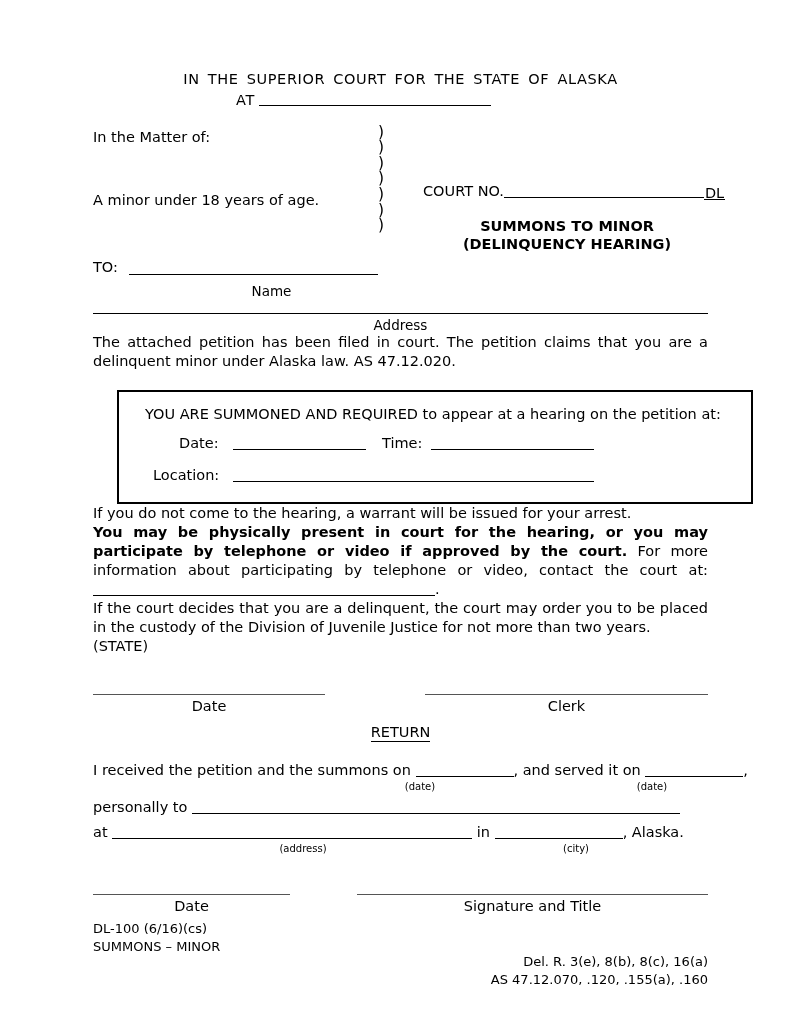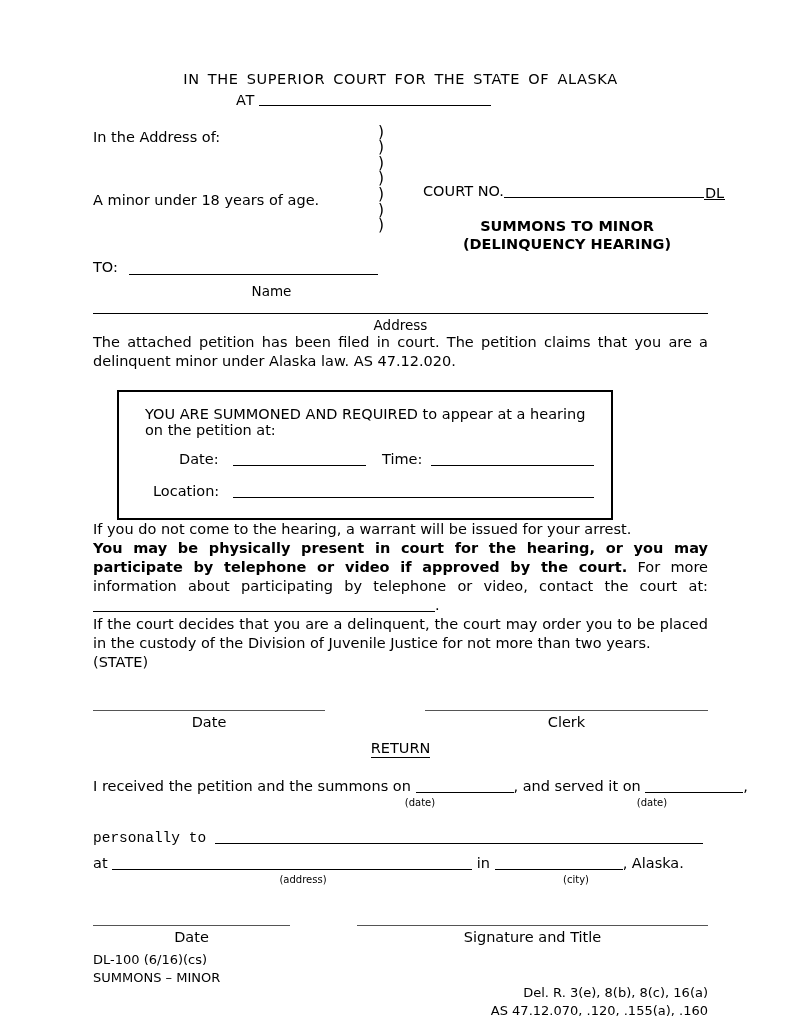--- a/index.html
+++ b/index.html
@@ -165,21 +165,21 @@
     border-bottom: 1.5px solid #000;
     height: 13px;
     vertical-align: -2px;
   }
   .b-contact { width: 342px; }
 
   
   .summon-box {
     margin-top: 19px;
     margin-left: 24px;
-    width: 496px;
+    width: 636px;
     border: 2.2px solid #000;
     box-sizing: border-box;
     padding: 14px 8px 16px 0;
   }
   .summon-head {
     font-size: 14.5px;
     margin-left: 26px;
   }
   .summon-field {
     font-size: 14.5px;
@@ -237,21 +237,21 @@
     position: relative;
     height: 15px;
   }
   .ret-sub span { position: absolute; top: 0; text-align: center; }
 
   .b-rdate1 { width: 98px; }
   .b-rdate2 { width: 98px; }
   .sub-d1 { left: 278px; width: 98px; }
   .sub-d2 { left: 510px; width: 98px; }
 
-  .ret-pers { margin-top: 18px; font-family: Liberation Mono, monospace; }
+  .ret-pers { margin-top: 3px; }
   .b-pers { width: 488px; }
 
   .ret-at { margin-top: 6px; }
   .b-addr { width: 360px; }
   .b-city { width: 128px; }
   .sub-addr { left: 110px; width: 200px; }
   .sub-city { left: 418px; width: 130px; }
 
   
   .sig2-block { position: relative; margin-top: 22px; height: 38px; }
@@ -271,21 +271,21 @@
 <div class="page">
   <div class="content">
 
     <div class="court-title">IN  THE  SUPERIOR  COURT  FOR  THE  STATE  OF  ALASKA</div>
     <div class="at-row">
       <span>AT</span><span class="blank"></span>
     </div>
 
     <div class="caption">
       <div class="caption-left">
-        <div class="cap-line">In the Address of:</div>
+        <div class="cap-line">In the Matter of:</div>
         <div class="cap-gap"></div>
         <div class="cap-gap"></div>
         <div class="cap-line">A minor under 18 years of age.</div>
         <div style="height:8px"></div>
       </div>
       <div class="paren-col">
         <div>)</div>
         <div>)</div>
         <div>)</div>
         <div>)</div>

